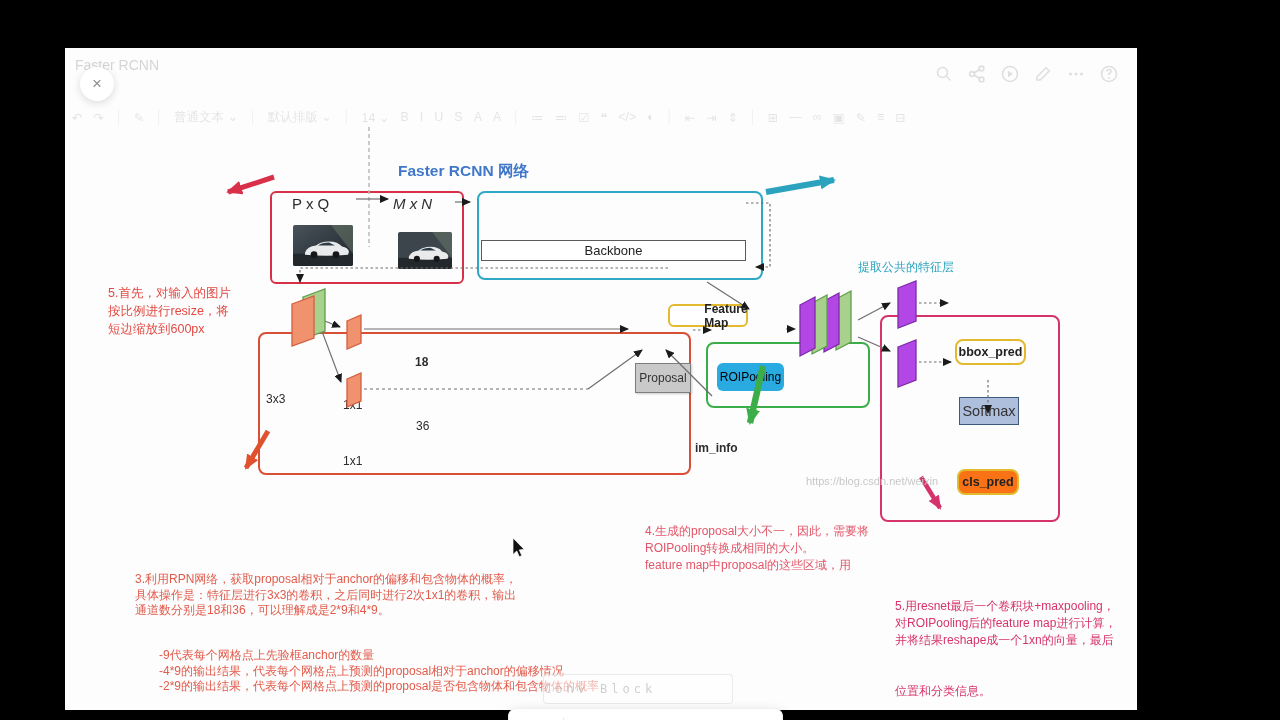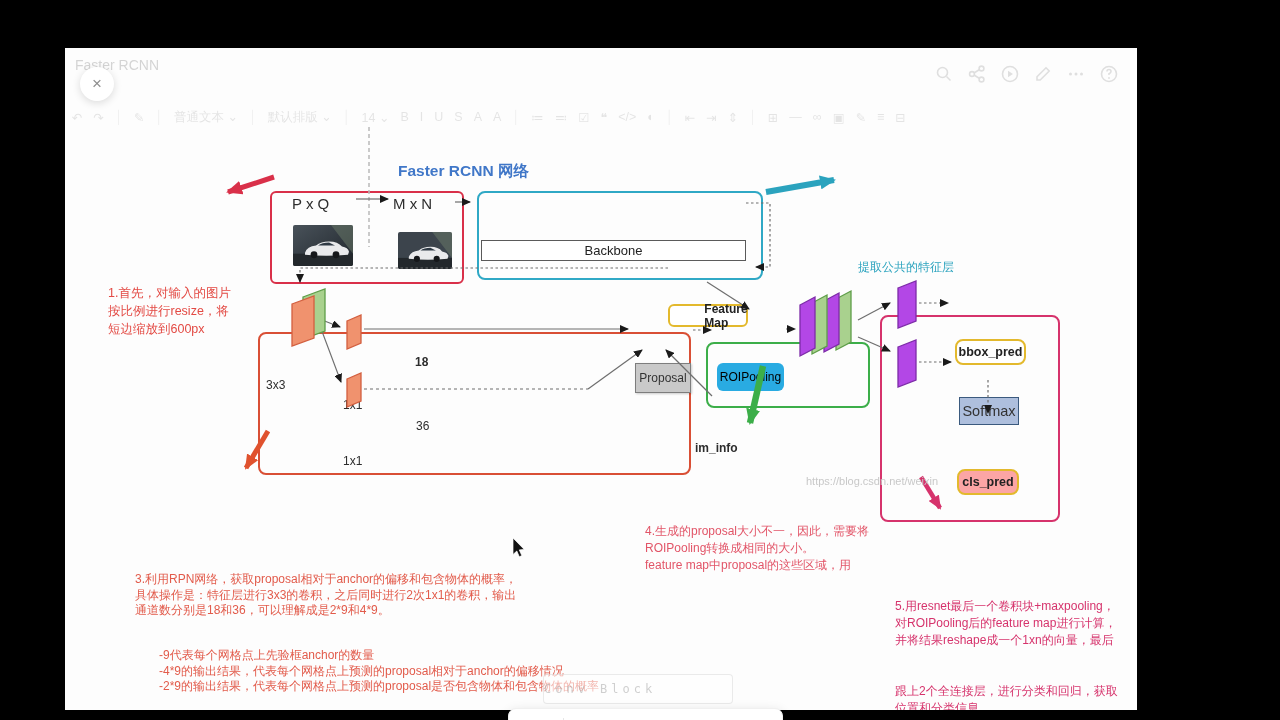--- a/index.html
+++ b/index.html
@@ -35,21 +35,21 @@
             box-shadow:1px 1px 2px rgba(0,0,0,.2);}
   .green-box{left:641px;top:294px;width:164px;height:66px;border:2px solid #3cae49;border-radius:8px;}
   .roipool{left:652px;top:315px;width:67px;height:28px;background:#29abe2;border-radius:6px;
            font-size:12px;color:#000000;display:flex;align-items:center;justify-content:center;}
   .pink-box{left:815px;top:267px;width:180px;height:207px;border:2.5px solid #d6336c;border-radius:8px;}
   .bbox-pred{left:890px;top:291px;width:71px;height:26px;background:#fff;border:2px solid #e3b92d;
              border-radius:8px;font-size:12.5px;font-weight:bold;display:flex;align-items:center;
              justify-content:center;color:#222;}
   .softmax{left:894px;top:349px;width:60px;height:28px;background:#aebfdd;border:1.5px solid #3b5a7e;
            font-size:14.5px;display:flex;align-items:center;justify-content:center;color:#333;}
-  .cls-pred{left:892px;top:421px;width:62px;height:26px;background:#fca5a5;border:2px solid #e3b92d;
+  .cls-pred{left:892px;top:421px;width:62px;height:26px;background:#f97316;border:2px solid #e3b92d;
             border-radius:8px;font-size:12.5px;font-weight:bold;display:flex;align-items:center;
             justify-content:center;color:#222;}
   .watermark{left:741px;top:427px;font-size:11px;color:#c8c8c8;z-index:8;}
   .car-img{position:absolute;border-radius:2px;overflow:hidden;}
   .car-img svg{display:block;width:100%;height:100%;}
   
   .note{position:absolute;font-size:12px;line-height:17px;white-space:pre;}
   .n1{left:43px;top:200px;color:#e34a44;line-height:18px;font-size:12.5px;}
   .n2{left:793px;top:172px;color:#2ba3be;line-height:19px;}
   .n3{left:70px;top:494px;color:#e25b4b;line-height:15.2px;}
@@ -148,21 +148,21 @@
         <span class="tbi">▣</span>
         <span class="tbi">✎</span>
         <span class="tbi">≡</span>
         <span class="tbi">⊟</span>
       </div>
 
     <div class="abs dg-title">Faster RCNN 网络</div>
 
     <div class="abs red-input"></div>
     <div class="lbl" style="left:227px;top:147px;font-size:15px;">P x Q</div>
-    <div class="lbl" style="left:328px;top:147px;font-size:15px;">M x N</div>
+    <div class="lbl" style="left:328px;top:147px;font-size:15px;font-style:italic;">M x N</div>
     <div class="car-img" style="left:228px;top:177px;width:60px;height:41px;">
       <svg viewBox="0 0 60 40" preserveAspectRatio="none">
           <defs>
             <linearGradient id="sky1" x1="0" y1="0" x2="1" y2="1">
               <stop offset="0" stop-color="#49525a"></stop>
               <stop offset="1" stop-color="#1f252b"></stop>
             </linearGradient>
           </defs>
           <rect width="60" height="40" fill="url(#sky1)"></rect>
           <polygon points="38,0 60,0 60,28" fill="#6b7b6a" opacity=".5"></polygon>
@@ -183,53 +183,53 @@
           <circle cx="43" cy="29" r="3.4" fill="#15171a"></circle>
           <path d="M25,20 q4,-3 11,-3 l6,3 z" fill="#2e3944"></path>
         </svg>
     </div>
 
     <div class="abs cyan-box"></div>
     <div class="abs backbone">Backbone</div>
     <div class="abs feature-map">Feature Map</div>
 
     <div class="abs rpn-box"></div>
-    <div class="lbl" style="left:201px;top:330px;font-size:12px;">3x3</div>
+    <div class="lbl" style="left:201px;top:344px;font-size:12px;">3x3</div>
     <div class="lbl" style="left:278px;top:350px;font-size:12px;">1x1</div>
     <div class="lbl" style="left:278px;top:406px;font-size:12px;">1x1</div>
     <div class="lbl" style="left:350px;top:307px;font-size:12px;font-weight:bold;">18</div>
     <div class="lbl" style="left:351px;top:371px;font-size:12px;">36</div>
     <div class="abs proposal">Proposal</div>
     <div class="lbl" style="left:630px;top:393px;font-size:12px;font-weight:bold;">im_info</div>
 
     <div class="abs green-box"></div>
     <div class="abs roipool">ROIPooling</div>
 
     <div class="abs pink-box"></div>
     <div class="abs bbox-pred">bbox_pred</div>
     <div class="abs softmax">Softmax</div>
     <div class="abs cls-pred">cls_pred</div>
     <div class="abs watermark">https://blog.csdn.net/weixin</div>
 
     <div class="note n1">
-      <div>1.首先，对输入的图片</div><div>按比例进行resize，将</div><div>短边缩放到600px</div>
+      <div>5.首先，对输入的图片</div><div>按比例进行resize，将</div><div>短边缩放到600px</div>
     </div>
     <div class="note n2">
       <div>提取公共的特征层</div>
     </div>
     <div class="note n3">
       <div>3.利用RPN网络，获取proposal相对于anchor的偏移和包含物体的概率，</div><div>具体操作是：特征层进行3x3的卷积，之后同时进行2次1x1的卷积，输出</div><div>通道数分别是18和36，可以理解成是2*9和4*9。</div>
       <div>　　-9代表每个网格点上先验框anchor的数量</div><div>　　-4*9的输出结果，代表每个网格点上预测的proposal相对于anchor的偏移情况</div><div>　　-2*9的输出结果，代表每个网格点上预测的proposal是否包含物体和包含物体的概率</div>
     </div>
     <div class="note n4">
       <div>4.生成的proposal大小不一，因此，需要将</div><div>ROIPooling转换成相同的大小。</div><div>feature map中proposal的这些区域，用</div>
     </div>
     <div class="note n5">
       <div>5.用resnet最后一个卷积块+maxpooling，</div><div>对ROIPooling后的feature map进行计算，</div><div>并将结果reshape成一个1xn的向量，最后</div>
-      <div>跟上2个全连接层，进行分类和回归，获取</div><div>位置和分类信息。</div>
+      <div>位置和分类信息。</div>
     </div>
 
     <div class="abs conv-box">
       <span>Conv Block</span>
     </div>
     <div class="abs badge1"></div>
     <div class="abs badge2"></div>
 
     <div class="abs pager">
       <span class="pnum">1/7</span>

